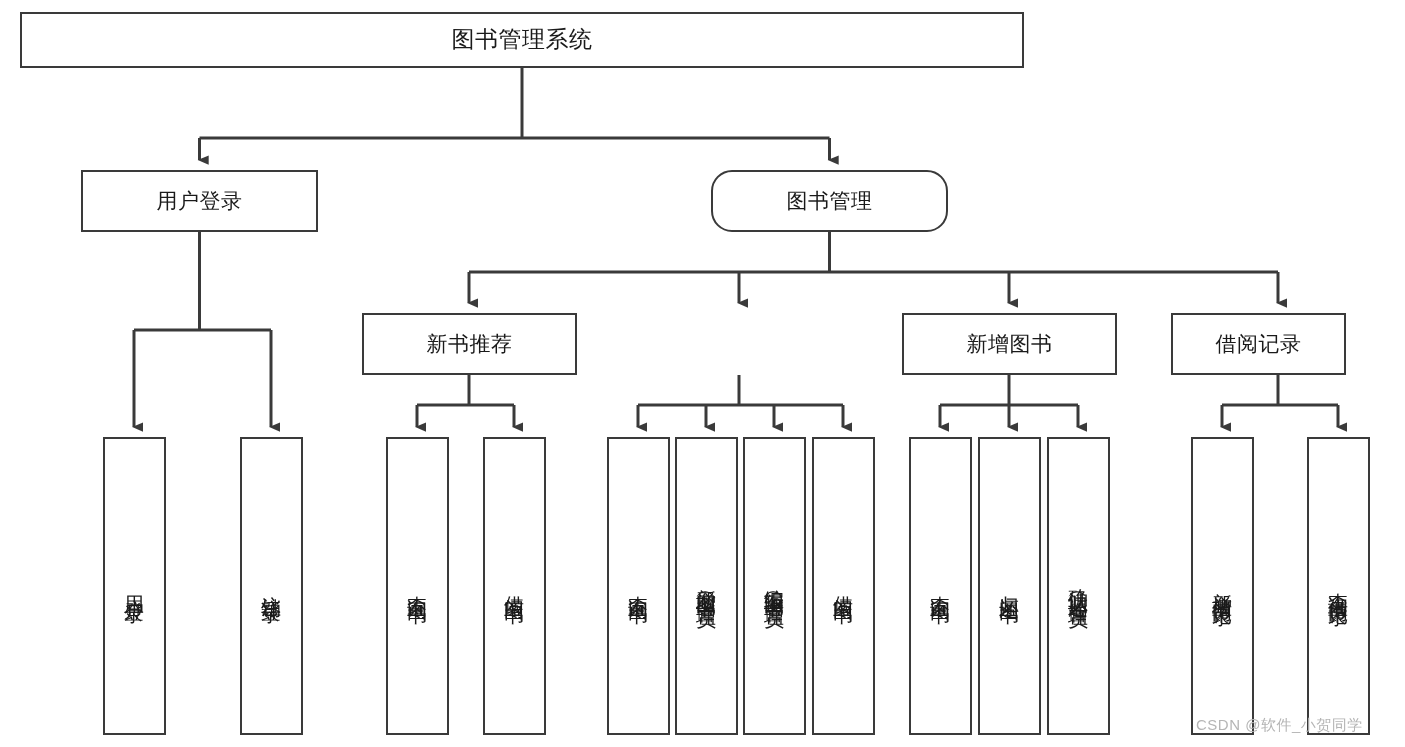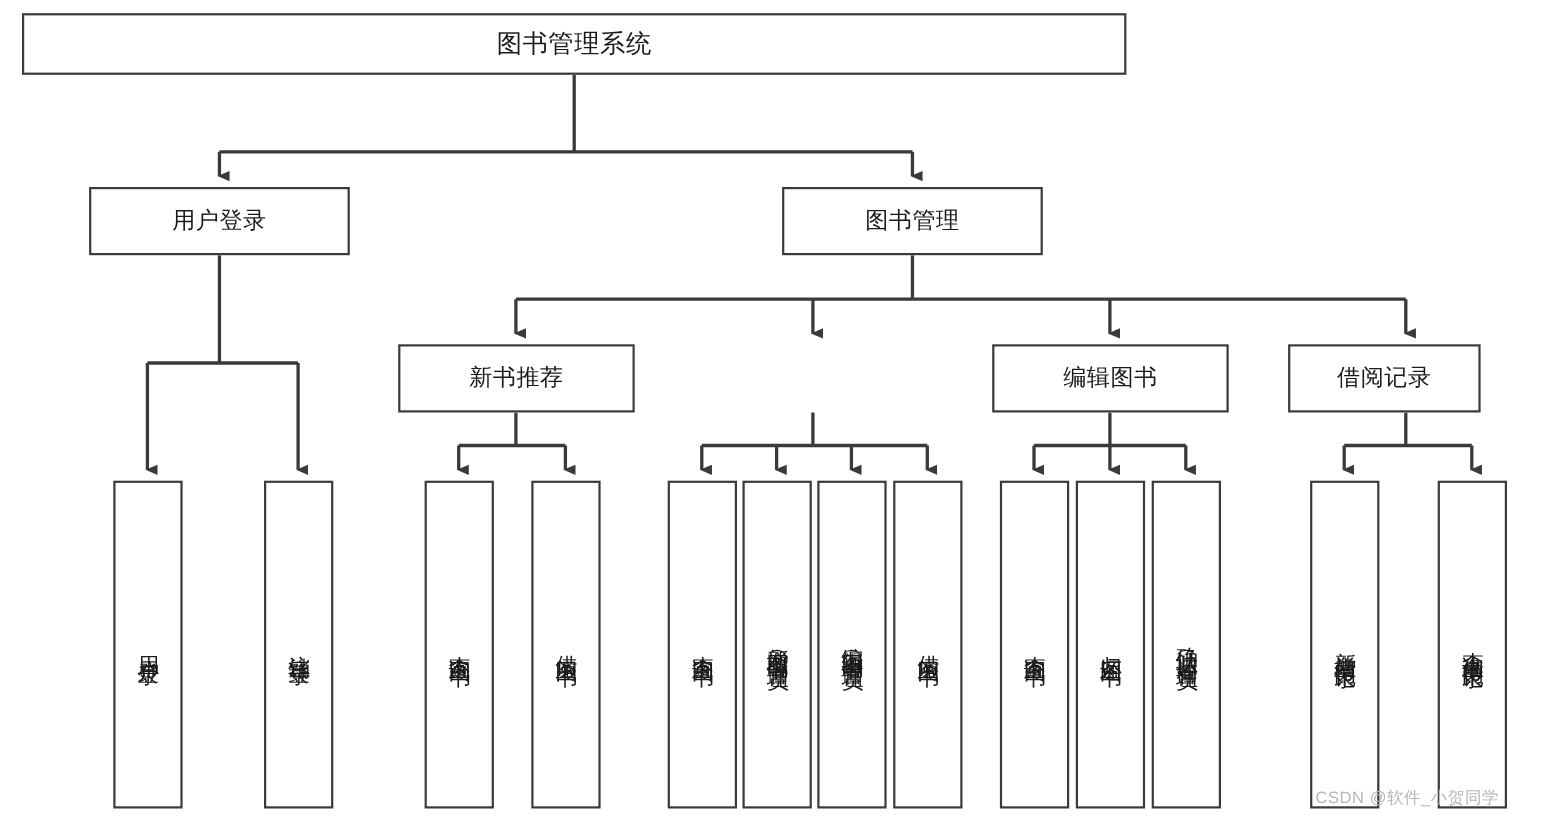--- a/index.html
+++ b/index.html
@@ -128,29 +128,29 @@
     </g>
   </svg>
 
   <div class="node-box node-root" style="left:20px; top:12px; width:1004px; height:56px;">
     <span class="node-label">图书管理系统</span>
   </div>
 
   <div class="node-box node-level1" style="left:81px; top:170px; width:237px; height:62px;">
     <span class="node-label">用户登录</span>
   </div>
-  <div class="node-box node-level1" style="left:711px; top:170px; width:237px; height:62px;">
+  <div class="node-box node-level1" style="left:711px; top:170px; width:237px; height:62px;border-radius:21px;">
     <span class="node-label">图书管理</span>
   </div>
 
   <div class="node-box node-level2" style="left:362px; top:313px; width:215px; height:62px;align-items:center;">
     <span class="node-label">新书推荐</span>
   </div>
   <div class="node-box node-level2" style="left:902px; top:313px; width:215px; height:62px;">
-    <span class="node-label">编辑图书</span>
+    <span class="node-label">新增图书</span>
   </div>
   <div class="node-box node-level2" style="left:1171px; top:313px; width:175px; height:62px;">
     <span class="node-label">借阅记录</span>
   </div>
 
   <div class="node-box node-leaf" style="left:103px; top:437px; width:63px; height:298px;">
     <span class="node-label">用户登录</span>
   </div>
   <div class="node-box node-leaf" style="left:240px; top:437px; width:63px; height:298px;">
     <span class="node-label">注销登录</span>

